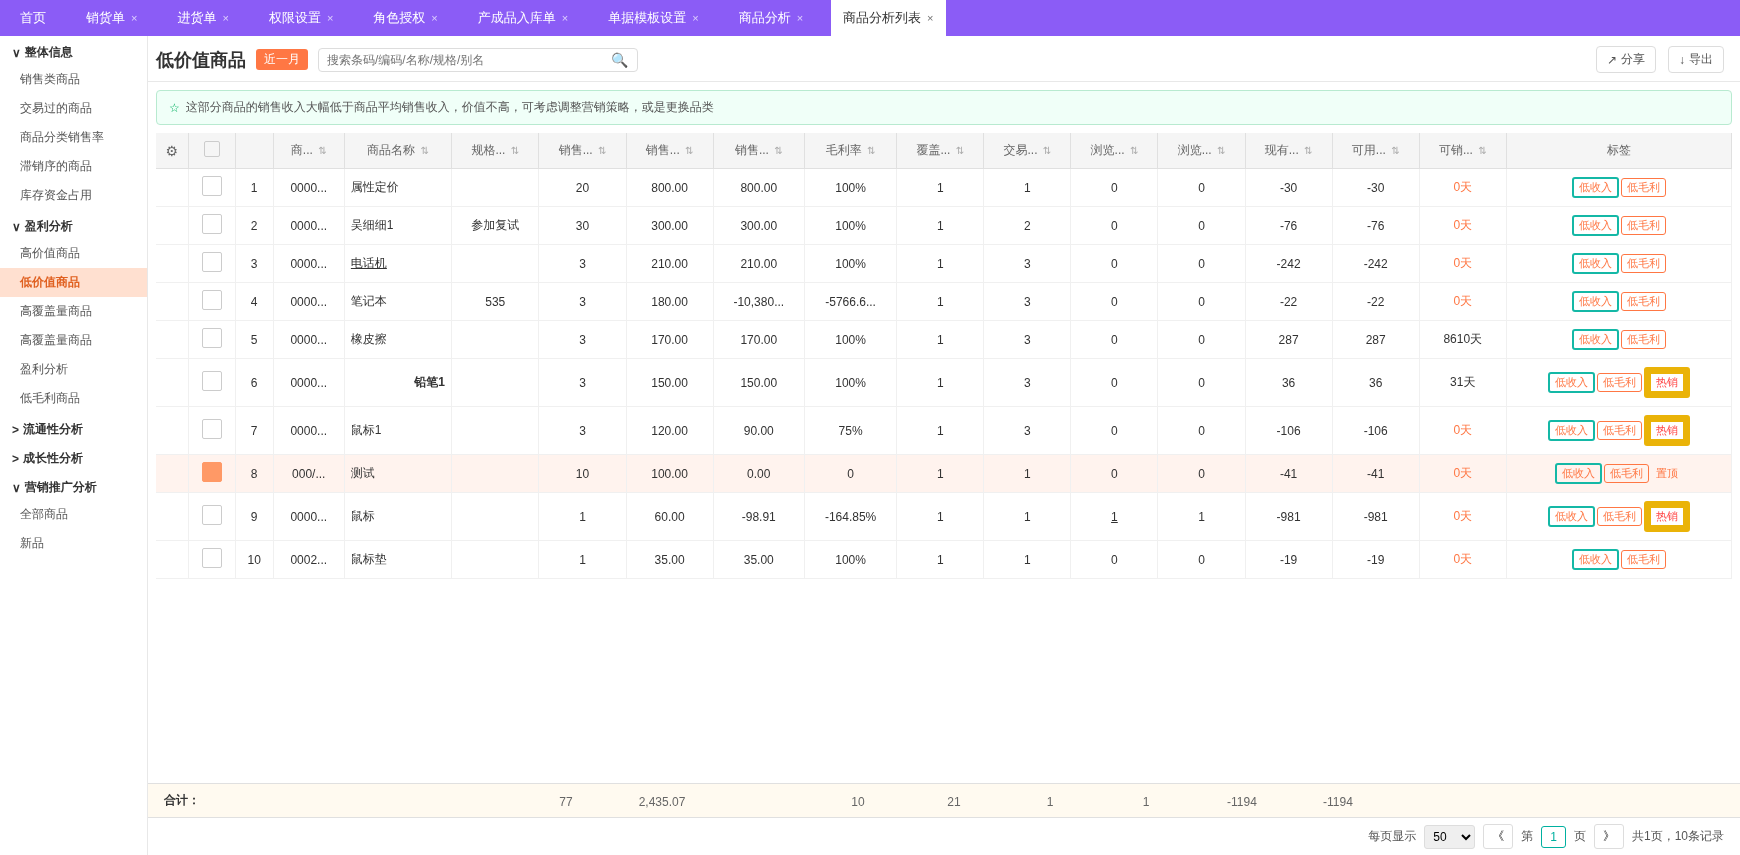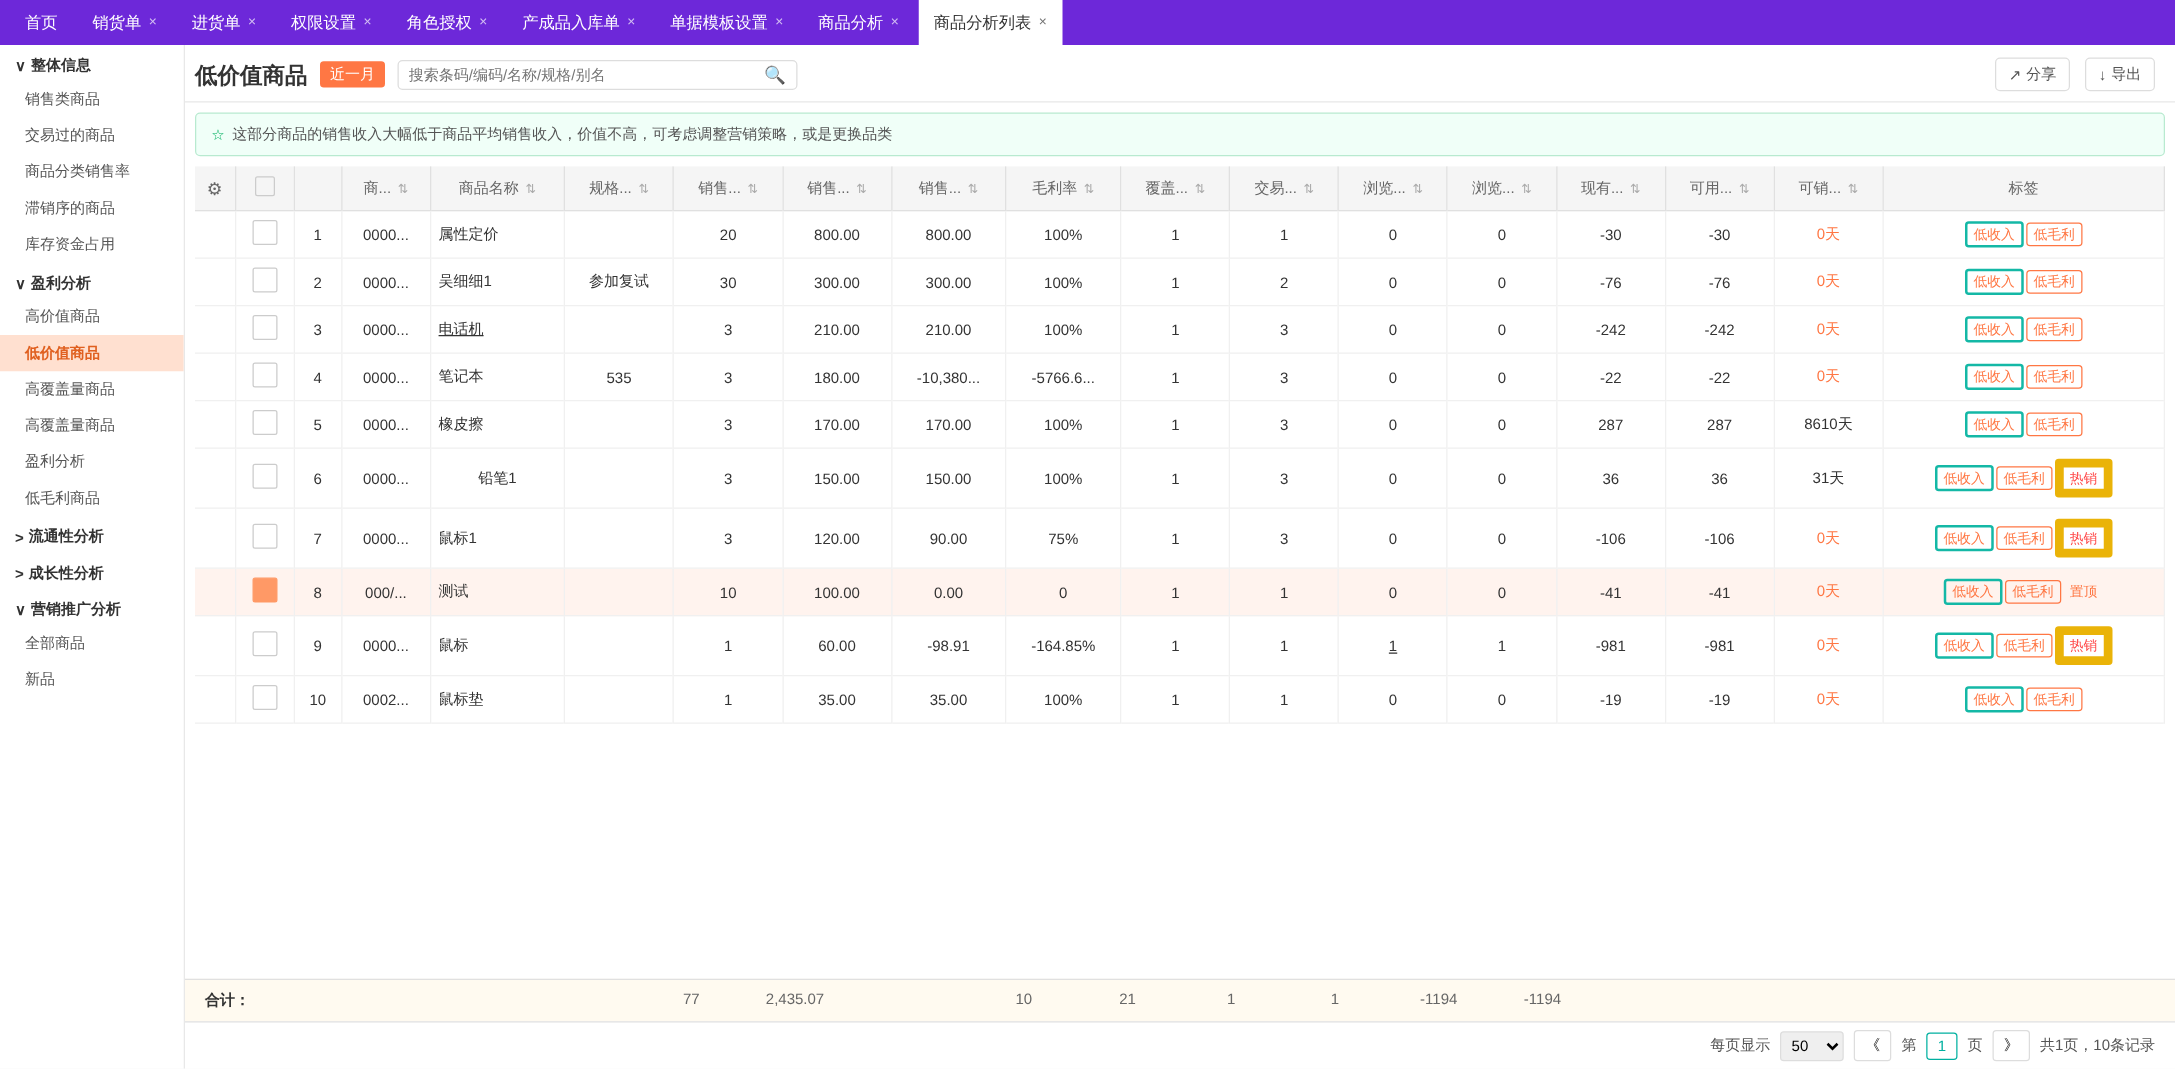--- a/index.html
+++ b/index.html
@@ -1,25 +1,25 @@
 <!DOCTYPE html>
 <html><head>
   <meta charset="utf-8">
   <style>
     * { box-sizing: border-box; margin: 0; padding: 0; font-family: 'Microsoft YaHei', Arial, sans-serif; font-size: 12px; }
     body { background: #f5f5f5; overflow: hidden; }
 
     
     .top-nav {
-      background: #6d28d9;
+      background: #8b5cf6;
       height: 36px;
       display: flex;
       align-items: center;
       padding: 0 8px;
-      gap: 4px;
+      gap: 16px;
       color: #fff;
     }
     .nav-item {
       padding: 0 12px;
       height: 36px;
       display: flex;
       align-items: center;
       cursor: pointer;
       color: #fff;
       font-size: 13px;
@@ -202,22 +202,22 @@
     .tag-more { color: #ff7744; }
     .zero-days { color: #ff7744; }
     .link-underline { color: #333; text-decoration: underline; cursor: pointer; }
 
     
     .table-footer {
       background: #fffaf0;
       border-top: 1px solid #e0e0e0;
       padding: 8px 16px;
       display: flex;
-      align-items: flex-start;
-      gap: 23px;
+      align-items: flex-end;
+      gap: 36px;
       font-size: 12px;
       color: #666;
     }
     .footer-label { font-weight: bold; color: #333; margin-right: 20px; }
     .footer-val { min-width: 60px; text-align: center; }
 
     
     .pagination {
       background: #fff;
       border-top: 1px solid #e0e0e0;
@@ -495,21 +495,21 @@
       <td><span class="">8610天</span></td>
       <td><span class="tag-badge tag-low-income">低收入</span><span class="tag-badge tag-low-profit">低毛利</span></td>
     </tr>
               <tr>
       <td></td>
       <td>
         <span class="checkbox-cell "></span>
       </td>
       <td>6</td>
       <td>0000...</td>
-      <td style="text-align:center;">铅笔1</td>
+      <td style="text-align:right;font-weight:bold;">铅笔1</td>
       <td></td>
       <td>3</td>
       <td>150.00</td>
       <td>150.00</td>
       <td>100%</td>
       <td>1</td>
       <td>3</td>
       <td>0</td>
       <td>0</td>
       <td>36</td>

